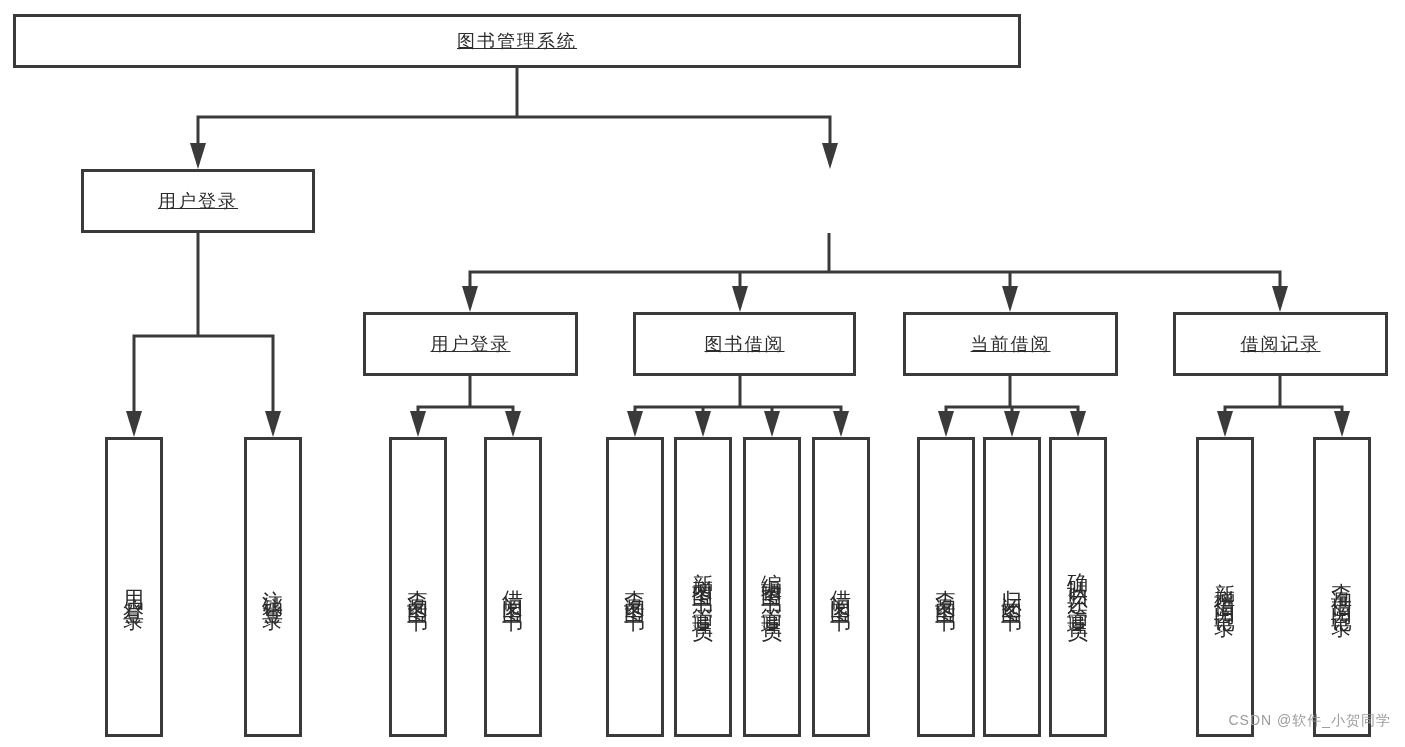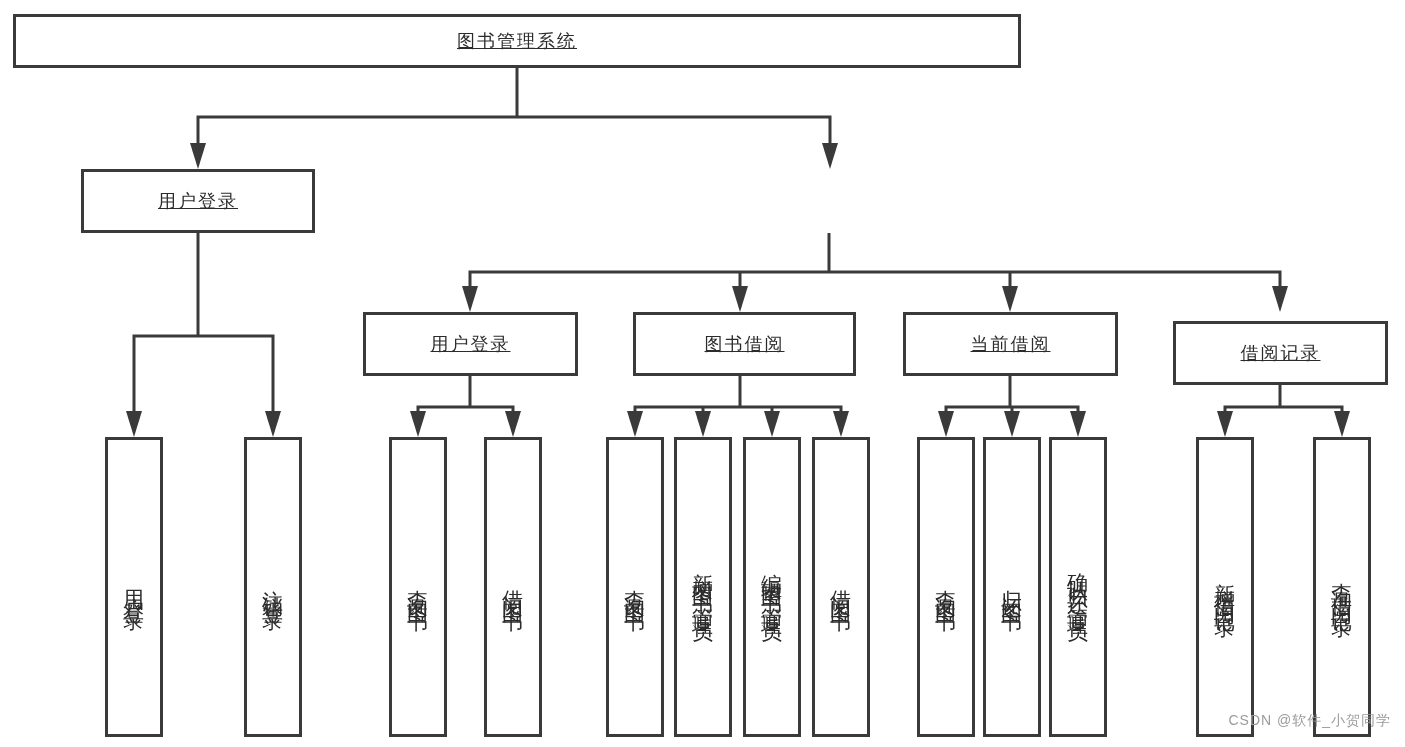--- a/index.html
+++ b/index.html
@@ -108,21 +108,21 @@
 
   <div class="node hbox" style="left:363px;top:312px;width:215px;height:64px;">
     <span>用户登录</span>
   </div>
   <div class="node hbox" style="left:633px;top:312px;width:223px;height:64px;">
     <span>图书借阅</span>
   </div>
   <div class="node hbox" style="left:903px;top:312px;width:215px;height:64px;">
     <span>当前借阅</span>
   </div>
-  <div class="node hbox" style="left:1173px;top:312px;width:215px;height:64px;margin-top:9px;">
+  <div class="node hbox" style="left:1173px;top:312px;width:215px;height:64px;">
     <span>借阅记录</span>
   </div>
 
   <div class="node vbox" style="left:105px;top:437px;width:58px;height:300px;">
     <span>用户登录</span>
   </div>
   <div class="node vbox" style="left:244px;top:437px;width:58px;height:300px;">
     <span>注销登录</span>
   </div>
 

